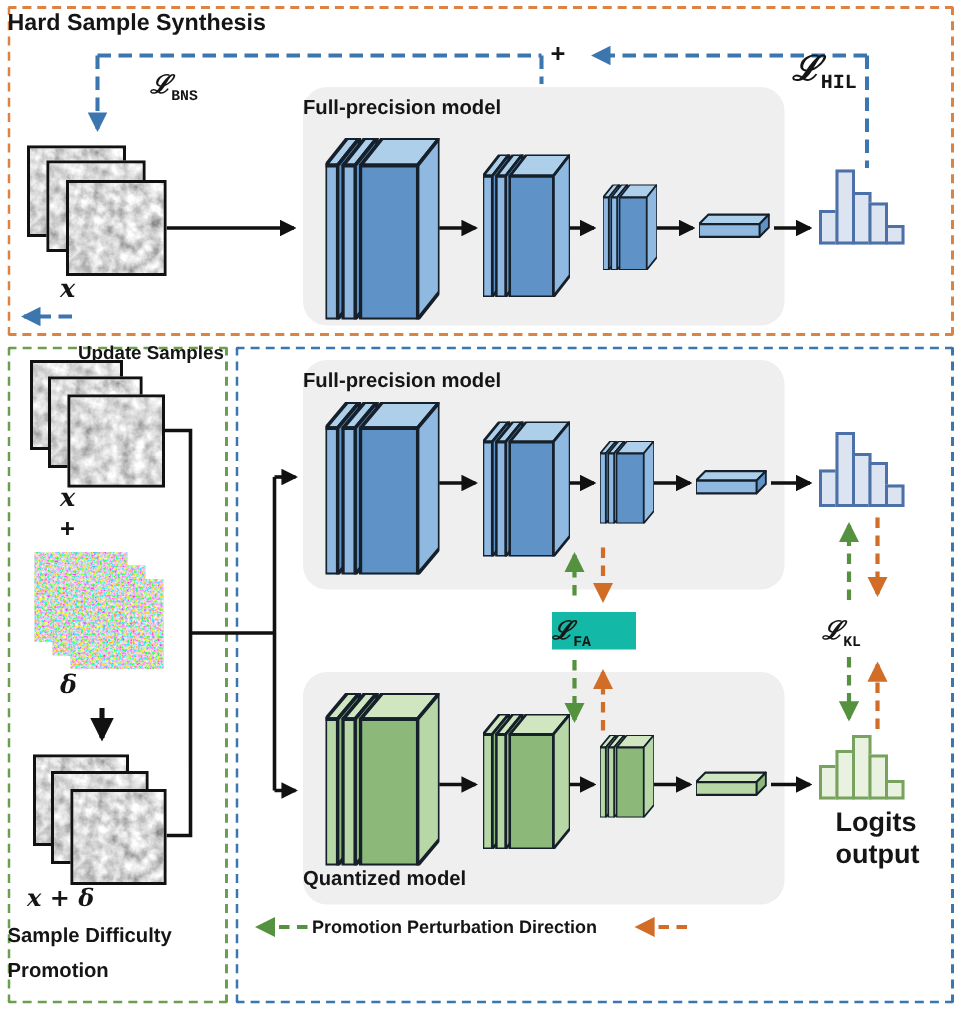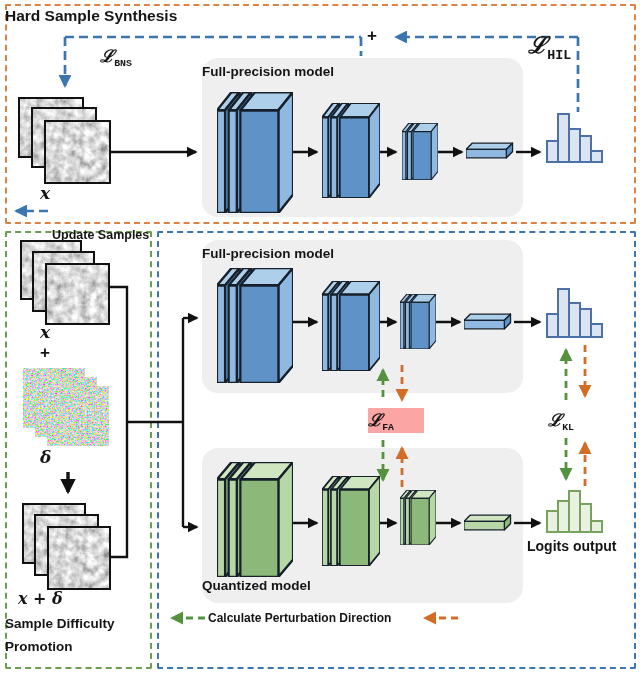--- a/index.html
+++ b/index.html
@@ -307,21 +307,21 @@
   <div class="abs t center" style="left:202px;top:246px;width:321px;font-size:13.5px;">Full-precision model</div>
   <div class="abs t center" style="left:202px;top:578px;width:335px;font-size:13.5px;">Quantized model</div>
 
   <div class="abs math center" style="left:40px;top:322px;width:56px;font-size:17px;">x</div>
   <div class="abs t center" style="left:40px;top:343px;width:56px;font-size:17px;">+</div>
   <div class="abs math center" style="left:40px;top:447px;width:56px;font-size:17px;">δ</div>
   <div class="abs math center" style="left:18px;top:589px;width:100px;font-size:16px;">x + δ</div>
   <div class="abs t center" style="left:5px;top:616px;width:147px;font-size:13.5px;">Sample Difficulty</div>
   <div class="abs t center" style="left:5px;top:639px;width:147px;font-size:13.5px;">Promotion</div>
 
-  <div class="abs math center" style="left:368px;top:408px;width:56px;font-size:17px;background:#fca5a5;"><span>ℒ</span><sub>FA</sub></div>
+  <div class="abs math center" style="left:368px;top:408px;width:56px;font-size:17px;background:#14b8a6;"><span>ℒ</span><sub>FA</sub></div>
   <div class="abs math center" style="left:548px;top:408px;width:56px;font-size:17px;background:#fff;"><span>ℒ</span><sub>KL</sub></div>
 
-  <div class="abs t" style="left:527px;top:538px;font-size:14px;">Logits output</div>
-
-  <div class="abs t" style="left:208px;top:611px;font-size:12px;">Calculate Perturbation Direction</div>
+  <div class="abs t" style="left:557px;top:538px;font-size:18px;">Logits output</div>
+
+  <div class="abs t" style="left:208px;top:611px;font-size:12px;">Promotion Perturbation Direction</div>
 
 
 </div>
 
 </body></html>

